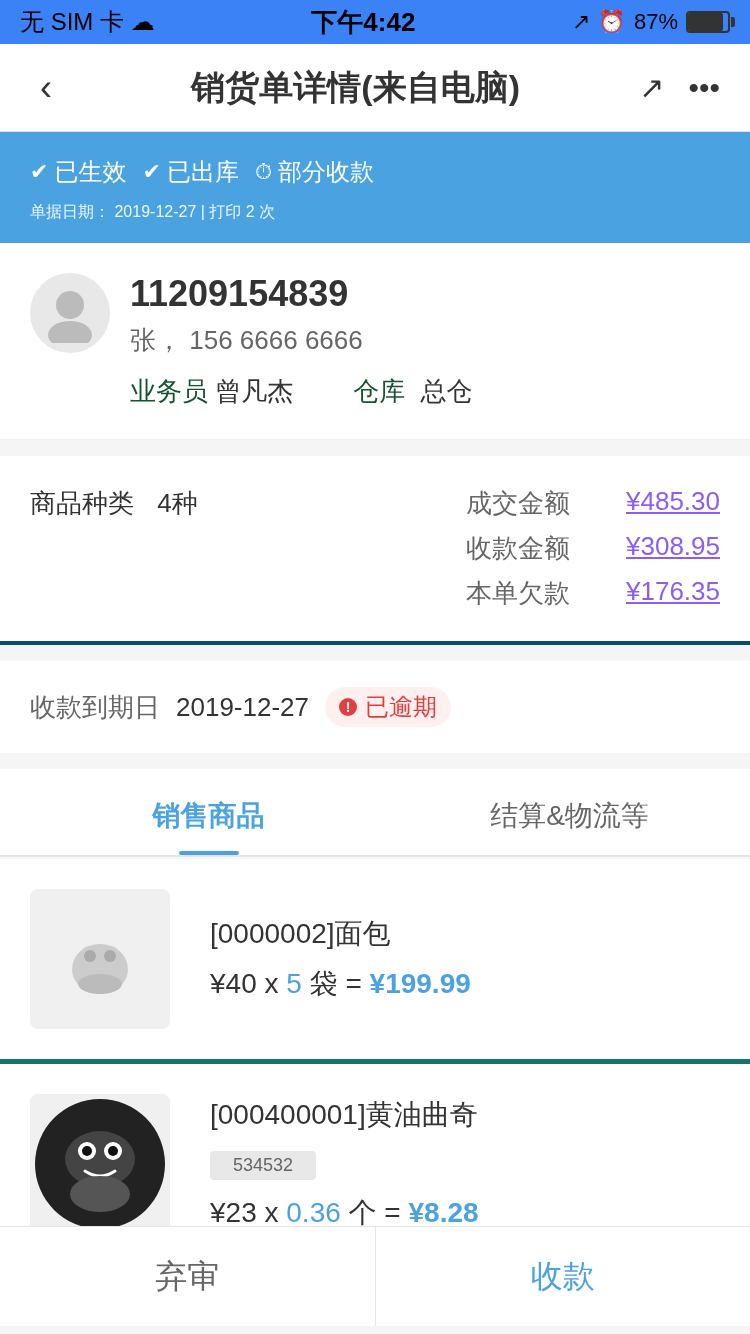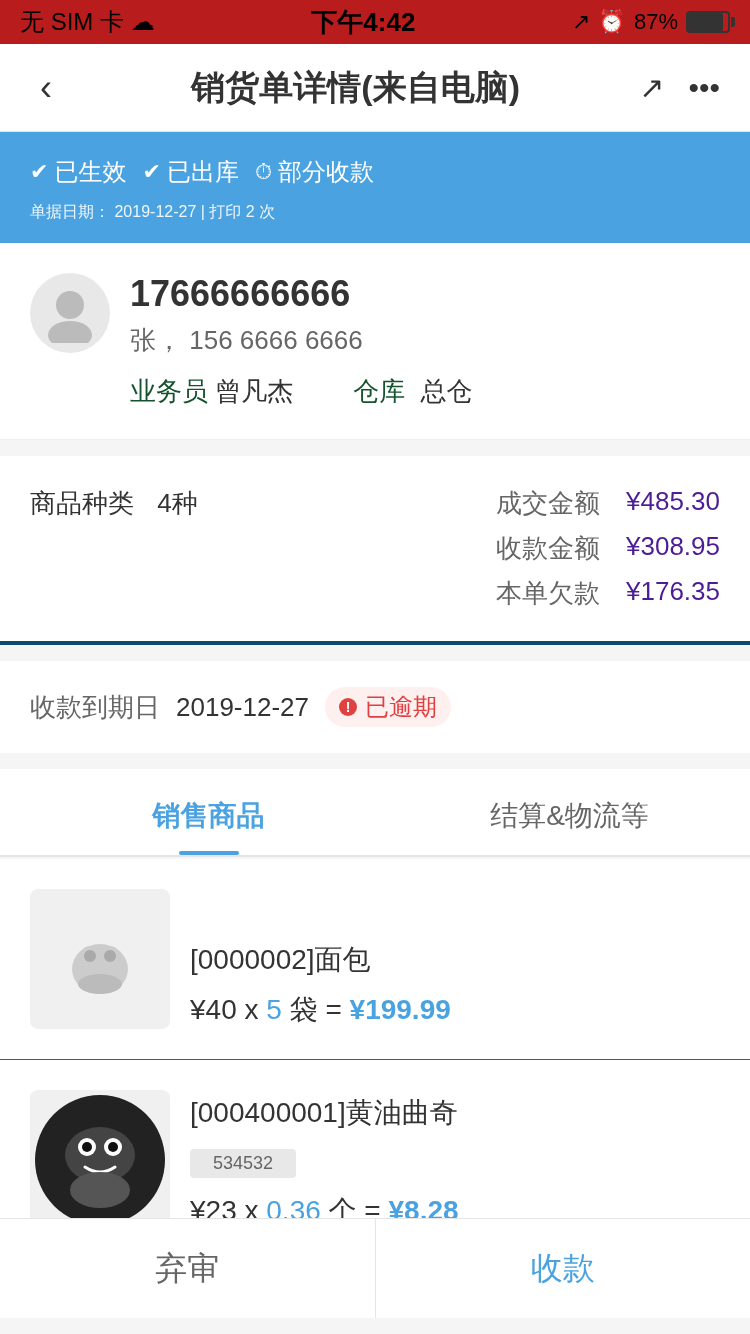--- a/index.html
+++ b/index.html
@@ -9,21 +9,21 @@
       background: #f5f5f5;
       width: 750px;
       min-height: 1334px;
       overflow-x: hidden;
       font-size: 28px;
     }
 
     
     .status-bar {
       height: 44px;
-      background: #b91c1c;
+      background: #3b82f6;
       display: flex;
       align-items: center;
       justify-content: space-between;
       padding: 1px 20px;
       font-size: 24px;
       font-weight: 500;
     }
     .status-left { display: flex; align-items: center; gap: 8px; }
     .status-center { font-weight: 600; font-size: 26px; }
     .status-right { display: flex; align-items: center; gap: 8px; font-size: 22px; }
@@ -158,24 +158,25 @@
       display: flex;
       justify-content: space-between;
       border-bottom: 4px solid #0c4a6e;
     }
     .stats-left { font-size: 26px; color: #666; }
     .stats-left span { color: #333; font-weight: 500; }
     .stats-right { display: flex; flex-direction: column; align-items: flex-end; gap: 10px; }
     .stats-row {
       display: flex;
       justify-content: flex-start;
+      gap: 30px;
       font-size: 26px;
     }
     .stats-label { color: #666; }
-    .stats-value { color: #4c1d95; font-weight: 500; min-width: 120px; text-align: right; }
+    .stats-value { color: #8b5cf6; font-weight: 500; min-width: 120px; text-align: right; text-decoration: underline; }
 
     
     .due-section {
       background: #fff;
       padding: 26px 30px;
       font-size: 26px;
       color: #666;
       display: flex;
       align-items: center;
       gap: 16px;
@@ -239,23 +240,23 @@
     }
 
     
     .product-section {
       background: #fff;
       margin-top: 2px;
     }
     .product-item {
       display: flex;
       padding: 30px;
-      gap: 20px;
-      border-bottom: 1px solid #0f766e;
-      align-items: flex-end;
+      gap: 40px;
+      border-bottom: 5px solid #0f766e;
+      align-items: center;
     }
     .product-img {
       width: 140px;
       height: 140px;
       background: #f0f0f0;
       border-radius: 8px;
       flex-shrink: 0;
       display: flex;
       align-items: center;
       justify-content: center;
@@ -280,21 +281,21 @@
     .product-price {
       font-size: 28px;
       color: #333;
     }
     .product-price .highlight { color: #4aa3e0; }
     .product-price .total { color: #4aa3e0; font-weight: 600; }
 
     
     .bottom-bar {
       position: fixed;
-      bottom: 16px;
+      bottom: 8px;
       left: 0;
       width: 750px;
       height: 100px;
       background: #fff;
       border-top: 1px solid #e5e5e5;
       display: flex;
     }
     .bottom-btn {
       flex: 1;
       display: flex;
@@ -363,21 +364,21 @@
 </div>
 
 <div class="customer-section">
   <div class="customer-avatar">
     <svg class="avatar-svg" viewBox="0 0 60 60" xmlns="http://www.w3.org/2000/svg">
       <circle cx="30" cy="22" r="14" fill="#bbb"></circle>
       <ellipse cx="30" cy="52" rx="22" ry="14" fill="#bbb"></ellipse>
     </svg>
   </div>
   <div class="customer-info">
-    <div class="customer-name">17666666666</div>
+    <div class="customer-name">11209154839</div>
     <div class="customer-phone">
       <span>张，</span>
       <span>156 6666 6666</span>
     </div>
     <div class="customer-meta">
       <div>
         <span class="meta-label">业务员</span>
         <span class="meta-value" style="">曾凡杰</span>
       </div>
       <div>

